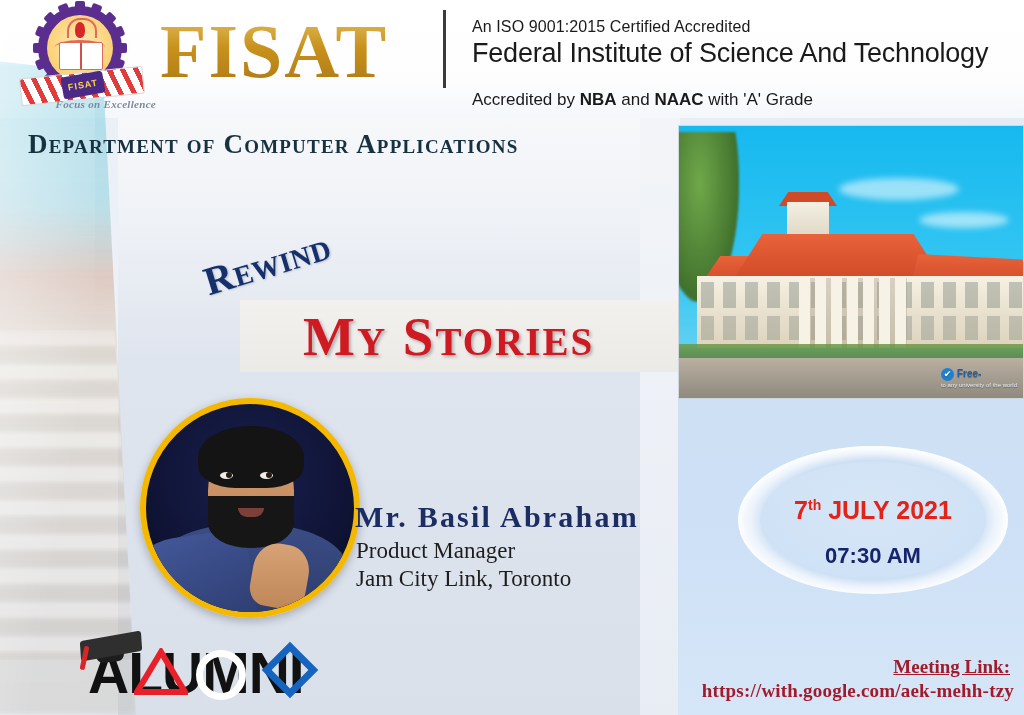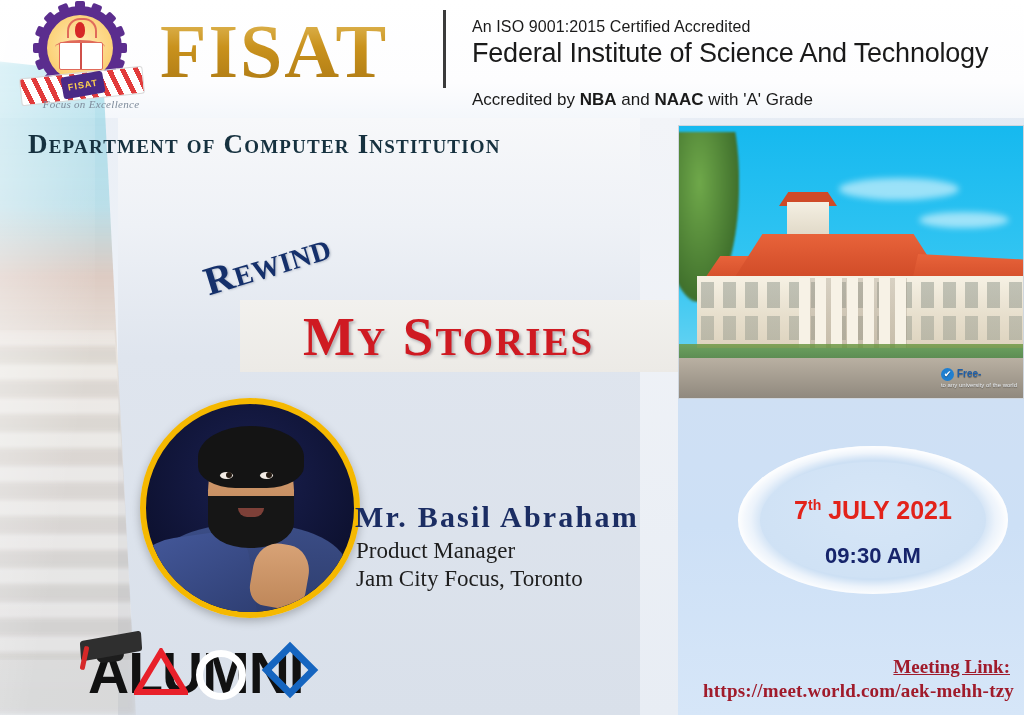--- a/index.html
+++ b/index.html
@@ -113,22 +113,22 @@
     transform:rotate(-6deg);
     border-radius:3px;
   }
   .ribbon-badge{
     position:absolute;left:48px;top:72px;width:42px;height:22px;
     background:#4a2a86;border-radius:3px;transform:rotate(-10deg);
     color:#ffd34d;font-size:9px;font-weight:bold;text-align:center;line-height:22px;
     letter-spacing:1px;font-family:"Liberation Sans",sans-serif;
   }
   .logo-tagline{
-    position:absolute;left:12px;top:96px;width:130px;text-align:center;
-    font-family:"Liberation Serif",serif;font-style:italic;font-weight:normal;
+    position:absolute;left:12px;top:96px;width:130px;text-align:right;
+    font-family:"Liberation Serif",serif;font-style:italic;font-weight:bold;
     font-size:11px;color:#7d8a9a;letter-spacing:.3px;
   }
 
   .fisat-word{
     position:absolute;left:160px;top:8px;
     font-family:"Liberation Serif",serif;font-weight:bold;
     font-size:76px;letter-spacing:2px;
     color:#c8961f;
     background:linear-gradient(180deg,#e8c56a 0%,#c9921d 45%,#a87512 100%);
     -webkit-background-clip:text;background-clip:text;-webkit-text-fill-color:transparent;
@@ -420,21 +420,21 @@
     <div class="fisat-word">FISAT</div>
     <div class="header-divider"></div>
 
     <div class="hdr-lines">
       <div class="hdr-l1">An ISO 9001:2015 Certified Accredited</div>
       <div class="hdr-l2">Federal Institute of Science And Technology</div>
       <div class="hdr-l3"><span>Accredited by </span><b>NBA</b><span> and </span><b>NAAC</b><span> with 'A' Grade</span></div>
     </div>
   </div>
 
-  <div class="dept-title">Department of Computer Institution</div>
+  <div class="dept-title">Department of Computer Applications</div>
 
   <div class="photo">
     <div class="sky"></div>
     <div class="cloud" style="left:160px;top:52px;width:120px;height:22px;"></div>
     <div class="cloud" style="left:240px;top:86px;width:90px;height:16px;"></div>
     <div class="tree"></div>
     <div class="tower-roof"></div>
     <div class="tower"></div>
     <div class="roof-left"></div>
     <div class="roof-main"></div>
@@ -463,37 +463,37 @@
     <div class="p-mouth"></div>
     <div class="p-eye l"></div>
     <div class="p-eye r"></div>
     <div class="p-pupil l"></div>
     <div class="p-pupil r"></div>
     <div class="p-hand"></div>
   </div>
 
   <div class="spk-name">Mr. Basil Abraham</div>
   <div class="spk-role">Product Manager</div>
-  <div class="spk-org">Jam City Focus, Toronto</div>
+  <div class="spk-org">Jam City Link, Toronto</div>
 
   <div class="ellipse"></div>
   <div class="ellipse-ring"></div>
   <div class="ev-date"><span>7</span><sup>th</sup><span> JULY 2021</span></div>
-  <div class="ev-time">09:30 AM</div>
+  <div class="ev-time">07:30 AM</div>
 
   <div class="alumni">
     <div class="alumni-word">ALUMNI</div>
     <div class="cap">
       <div class="cap-base"></div>
       <div class="cap-board"></div>
       <div class="cap-tassel"></div>
     </div>
     <svg class="tri-outline" viewBox="0 0 54 48">
       <polygon points="27,4 51,44 3,44" fill="none" stroke="#e8202a" stroke-width="6"></polygon>
     </svg>
     <div class="ring-u"></div>
     <div class="diamond"></div>
   </div>
 
   <div class="mlink-label">Meeting Link:</div>
-  <div class="mlink-url">https://meet.world.com/aek-mehh-tzy</div>
+  <div class="mlink-url">https://with.google.com/aek-mehh-tzy</div>
 
 </div>
 
 </body></html>

